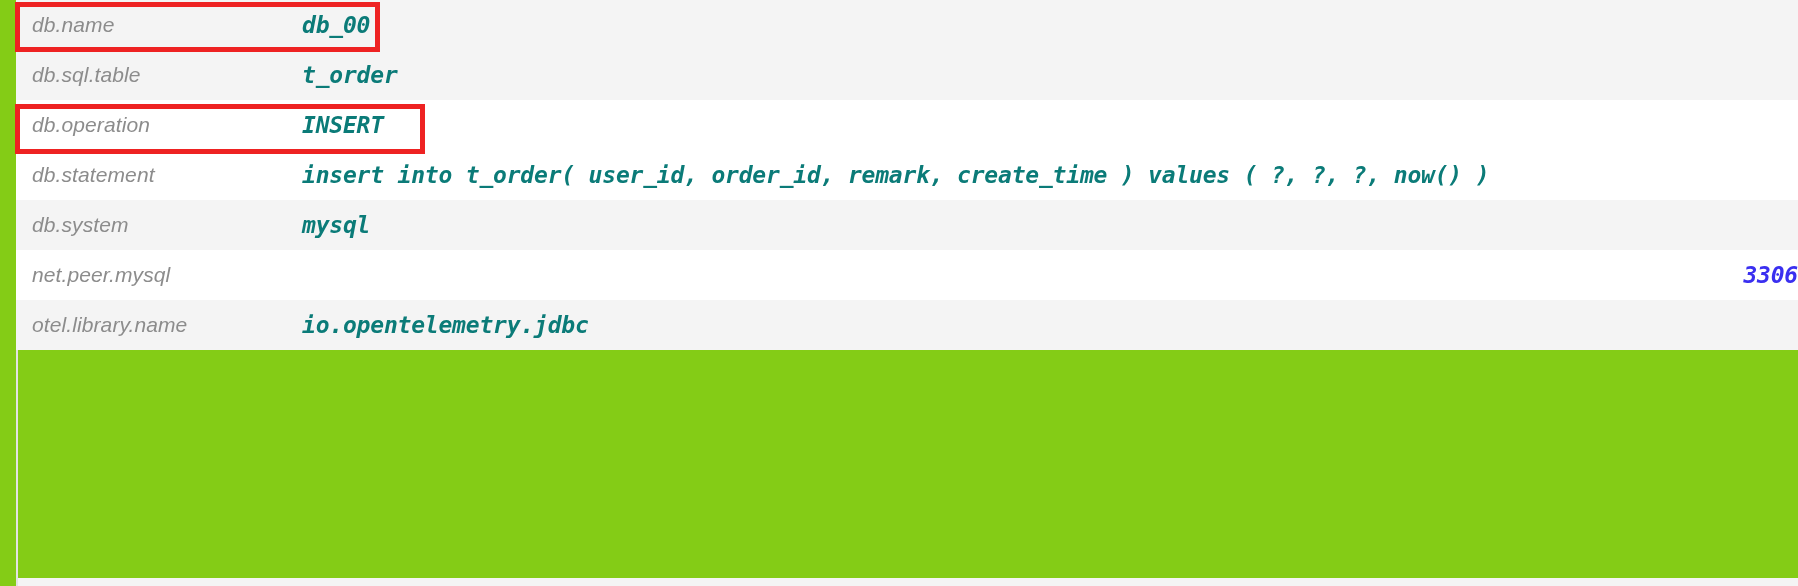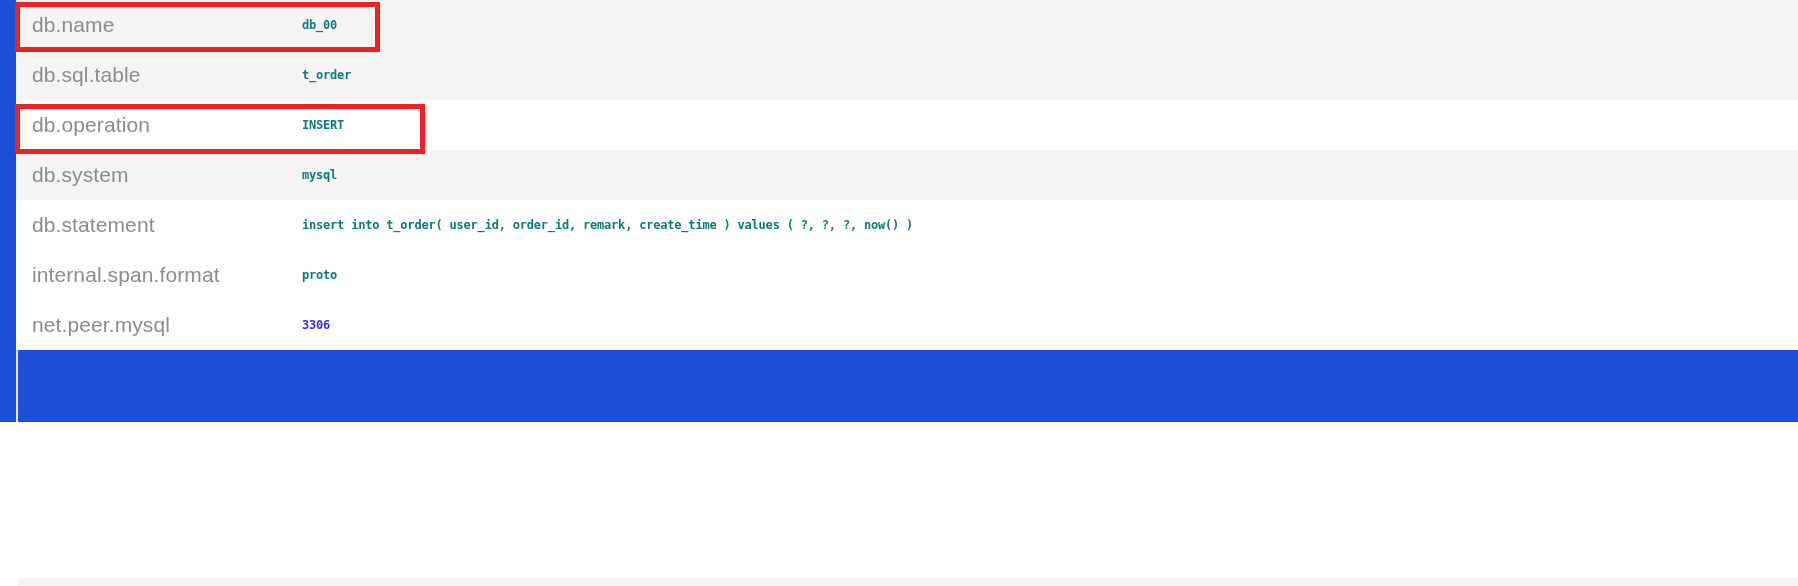--- a/index.html
+++ b/index.html
@@ -10,24 +10,25 @@
   body {
     width: 1798px;
     height: 586px;
     overflow: hidden;
     font-family: "Liberation Sans", sans-serif;
   }
 
   #attributes-panel {
     position: relative;
     width: 1798px;
-    height: 422px;
-    background: #1d4ed8;
+    height: 586px;
+    background: #84cc16;
     box-sizing: border-box;
     padding-left: 16px;
+    font-style: italic;
   }
 
   
   #attributes-panel::before {
     content: "";
     position: absolute;
     left: 16px;
     top: 0;
     bottom: 0;
     width: 2px;
@@ -59,29 +60,30 @@
     font-weight: 400;
     color: #8c8c8c;
     white-space: nowrap;
     vertical-align: middle;
     letter-spacing: 0.1px;
   }
 
   .attr-value {
     padding: 0;
     font-family: "DejaVu Sans Mono", "Liberation Mono", monospace;
-    font-size: 12px;
+    font-size: 23px;
     font-weight: 700;
     color: #0b7b78;
     white-space: nowrap;
     vertical-align: middle;
     letter-spacing: -0.2px;
   }
   .attr-value.number {
     color: #3a2ff0;
+    text-align: right;
   }
 
   
   .bottom-sliver {
     position: absolute;
     left: 18px;
     right: 0;
     top: 578px;
     height: 8px;
     background: #f4f4f4;
@@ -124,41 +126,41 @@
       <tr class="attr-row striped">
         <td class="attr-key">db.sql.table</td>
         <td class="attr-value">t_order</td>
       </tr>
 
       <tr class="attr-row plain">
         <td class="attr-key">db.operation</td>
         <td class="attr-value">INSERT</td>
       </tr>
 
+      <tr class="attr-row plain">
+        <td class="attr-key">db.statement</td>
+        <td class="attr-value">insert into t_order( user_id, order_id, remark, create_time ) values ( ?, ?, ?, now() )</td>
+      </tr>
+
       <tr class="attr-row striped">
         <td class="attr-key">db.system</td>
         <td class="attr-value">mysql</td>
       </tr>
 
-      <tr class="attr-row plain">
-        <td class="attr-key">db.statement</td>
-        <td class="attr-value">insert into t_order( user_id, order_id, remark, create_time ) values ( ?, ?, ?, now() )</td>
-      </tr>
-
-      <tr class="attr-row plain">
-        <td class="attr-key">internal.span.format</td>
-        <td class="attr-value">proto</td>
-      </tr>
 
 
       <tr class="attr-row plain">
         <td class="attr-key">net.peer.mysql</td>
         <td class="attr-value number">3306</td>
       </tr>
 
+      <tr class="attr-row striped">
+        <td class="attr-key">otel.library.name</td>
+        <td class="attr-value">io.opentelemetry.jdbc</td>
+      </tr>
 
 
     </tbody>
   </table>
 
   <div class="bottom-sliver"></div>
 
   <div class="annotation-box" id="annotation-db-name"></div>
   <div class="annotation-box" id="annotation-db-sql-table"></div>
 

